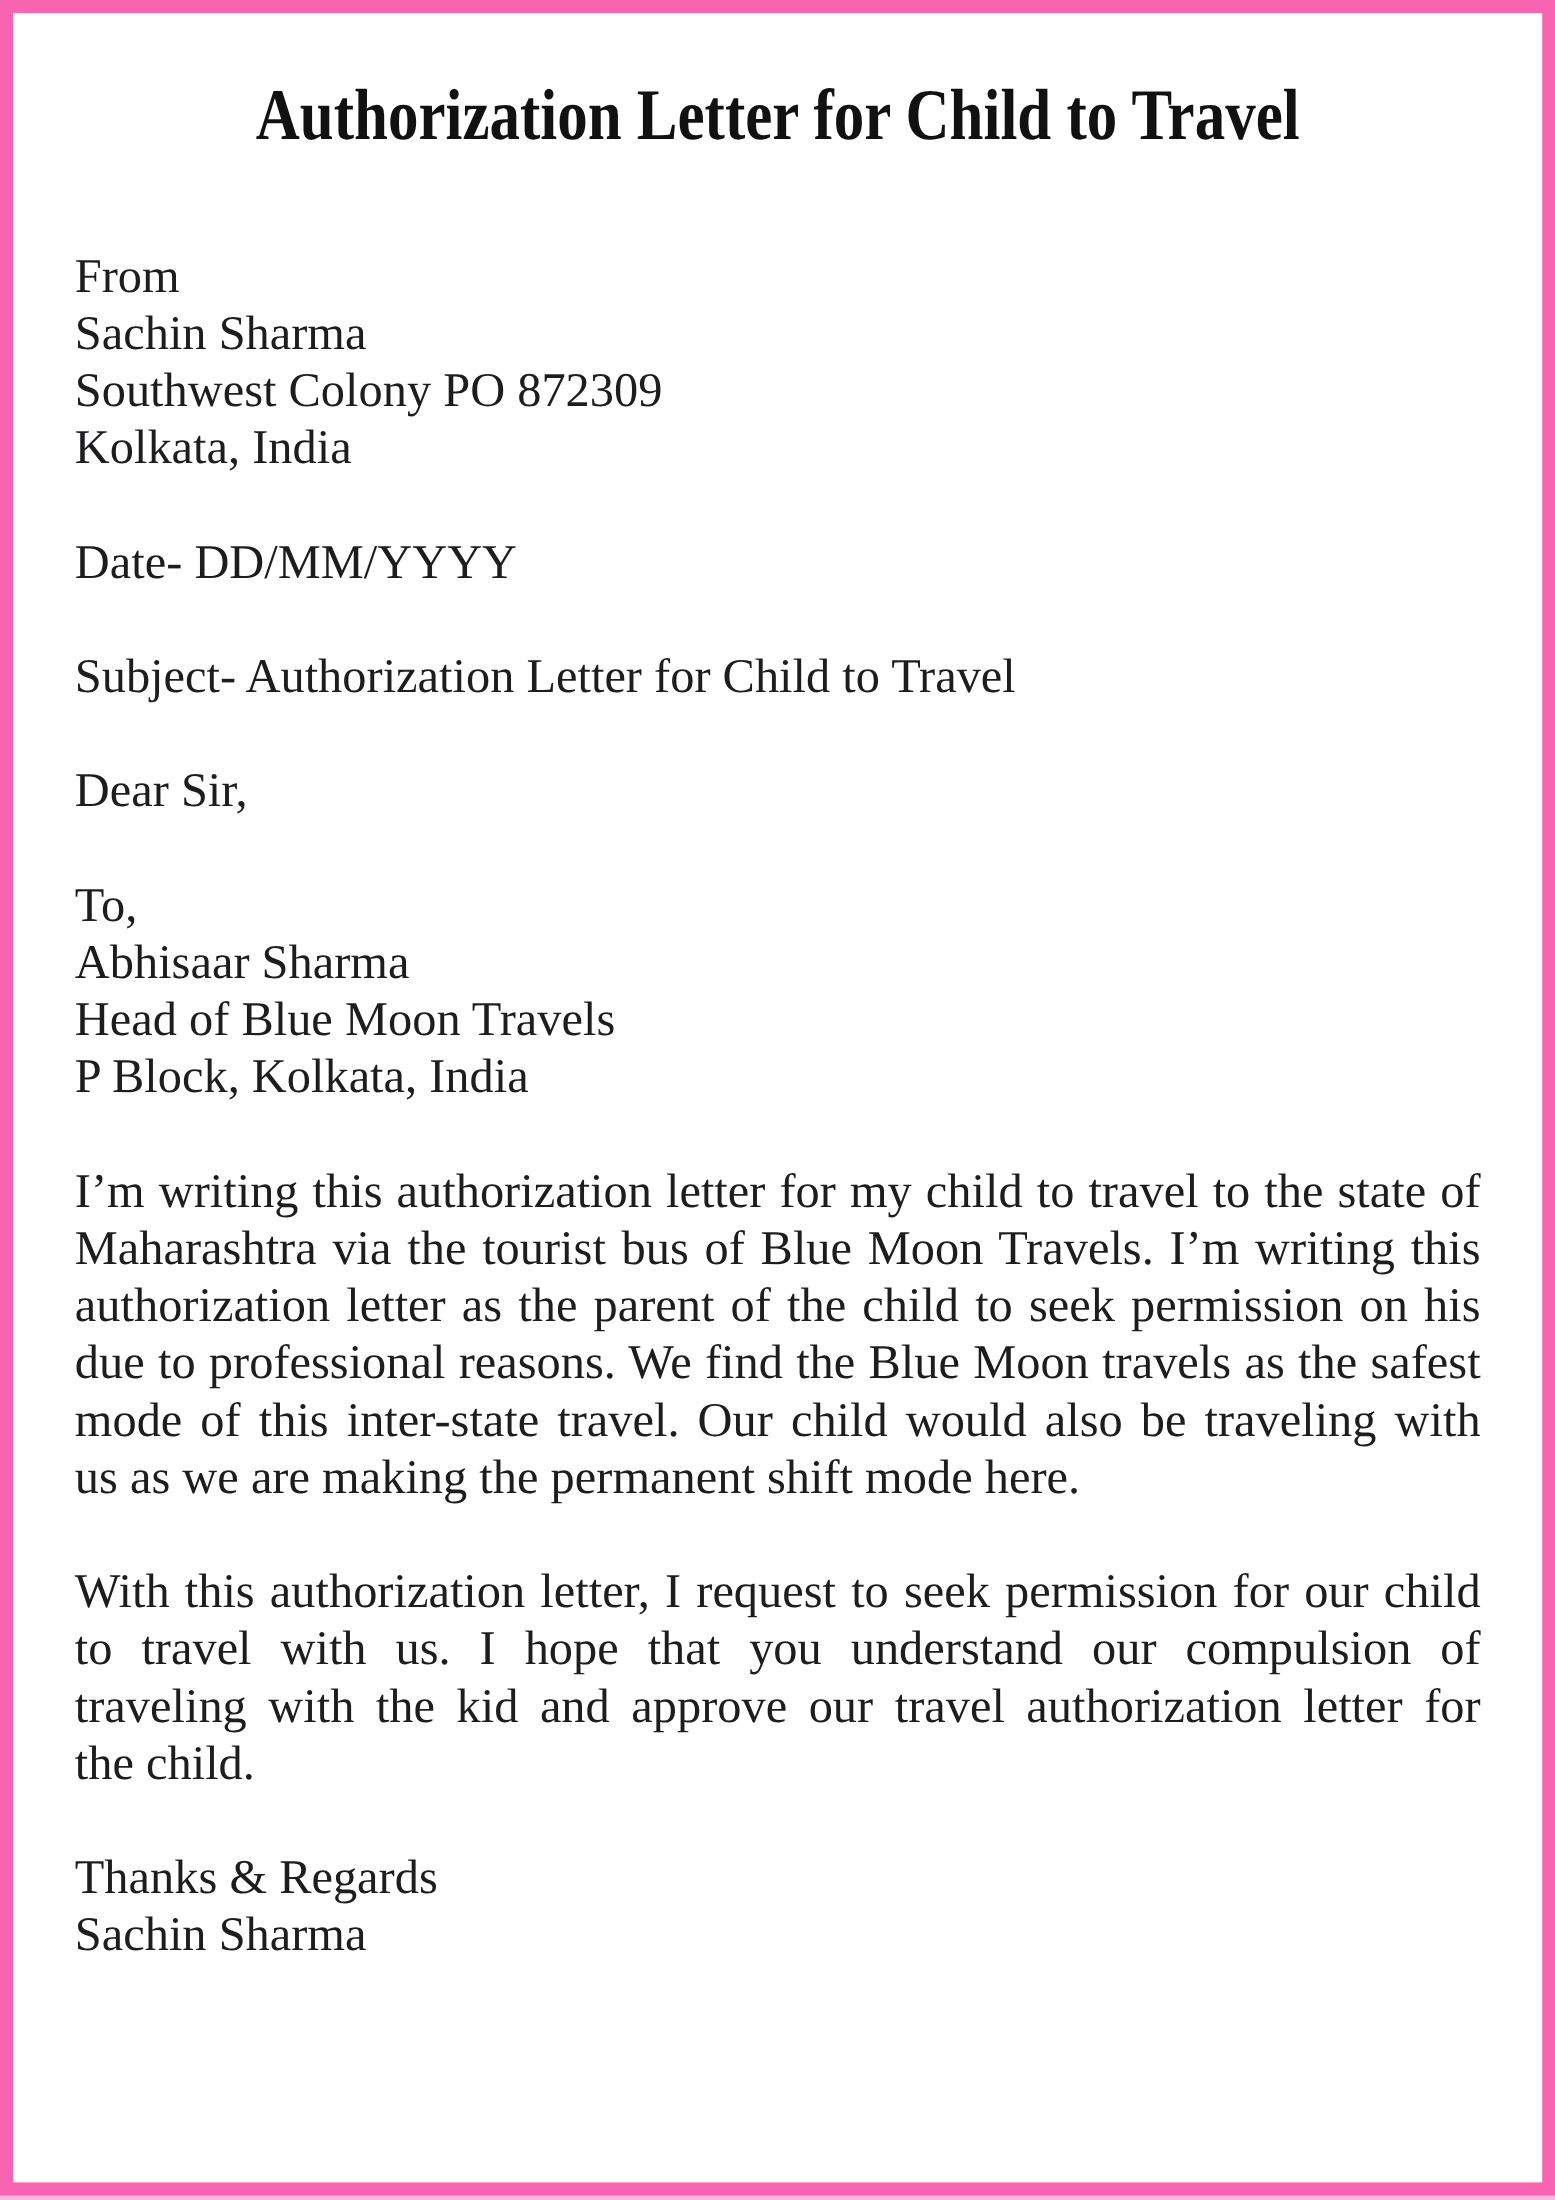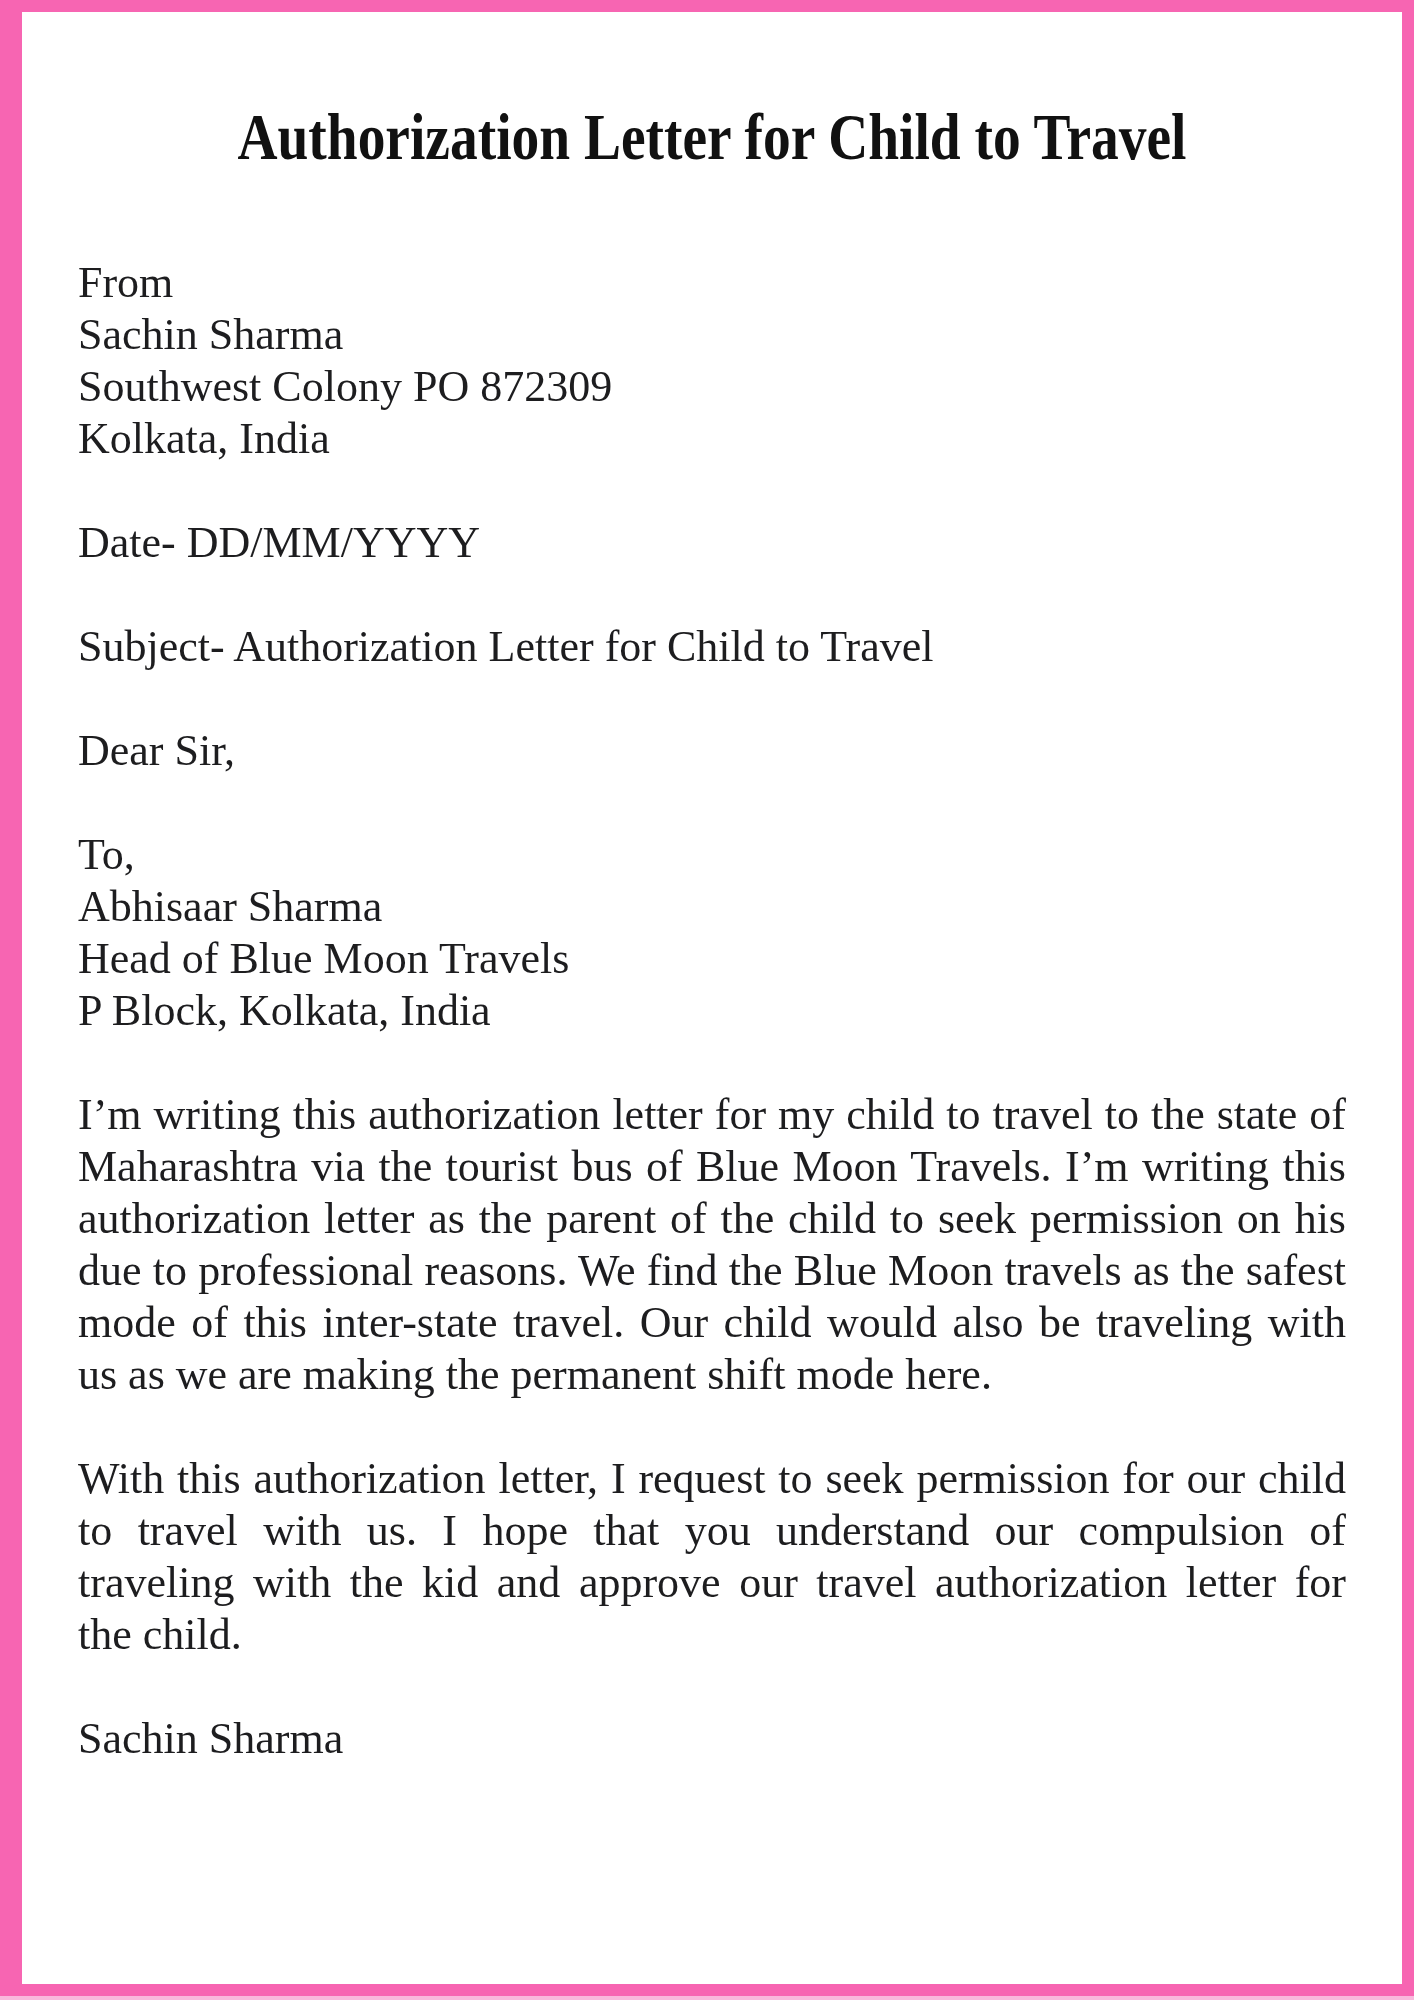--- a/index.html
+++ b/index.html
@@ -19,24 +19,23 @@
   .bottom-edge {
     position: absolute;
     left: 0; right: 0; bottom: 0;
     height: 4px;
     background: var(--bottom-edge, #f9b9dc);
   }
   .page {
     position: absolute;
     top: 12px; left: 12px; right: 12px; bottom: 16px;
     background: var(--page-bg, #ffffff);
-    padding: 90px 56px 0 56px;
+    padding: 58px 56px 0 56px;
     box-sizing: border-box;
     color: var(--text-color, #1d1d1f);
-    margin-left: 10px;
   }
   .title {
     font-size: 66px;
     line-height: 70px;
     font-weight: 700;
     color: #111111;
     text-align: center;
     white-space: nowrap;
     transform: scaleX(0.84);
     transform-origin: 50% 50%;
@@ -103,18 +102,19 @@
     </div>
 
   <div class="block">
       <div class="jline">With this authorization letter, I request to seek permission for our child</div>
       <div class="jline">to travel with us. I hope that you understand our compulsion of</div>
       <div class="jline">traveling with the kid and approve our travel authorization letter for</div>
       <div class="line">the child.</div>
     </div>
 
   <div class="block">
+      <div class="line">Thanks &amp; Regards</div>
       <div class="line">Sachin Sharma</div>
     </div>
 
 </div>
 
 <div class="bottom-edge"></div>
 
 </body></html>

